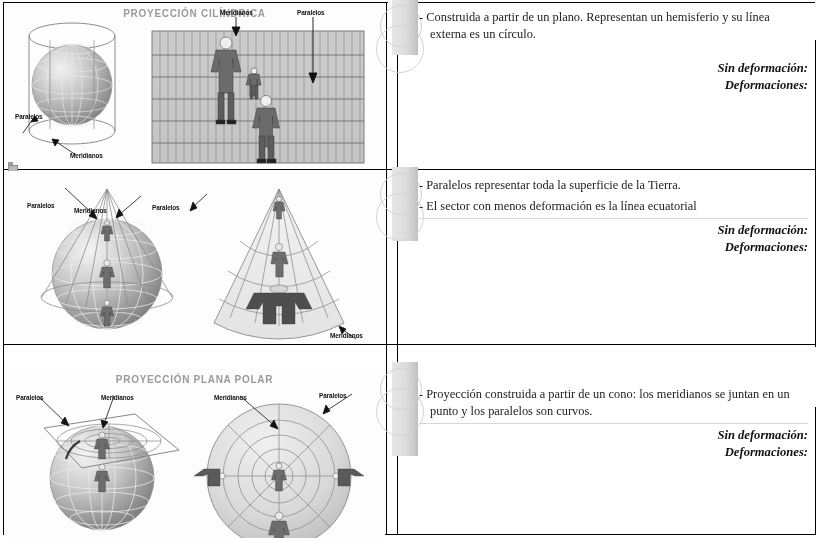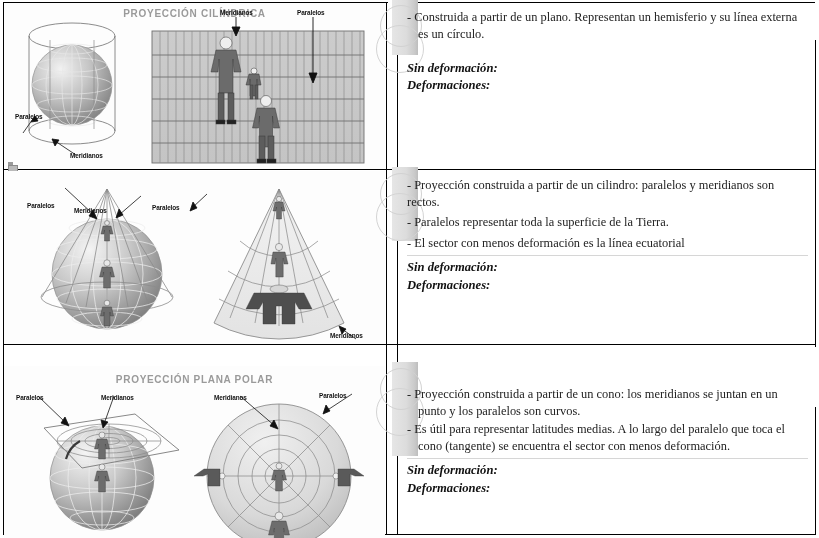--- a/index.html
+++ b/index.html
@@ -68,30 +68,31 @@
   }
   .anchor:after{
     content:"";position:absolute;left:-1px;top:-4px;width:5px;height:3px;
     background:#9a9a9a;
   }
 
   
   .txtbody{
     position:relative;
     font-family:"Liberation Serif", serif;
-    font-size:12.4px;line-height:1.34;color:#222;
+    font-size:12.4px;line-height:1.34;color:#222;margin-left:12px;
   }
   .bullet{margin:0 0 4px 0;padding:0 4px 0 0;}
   .bullet.tight{margin-bottom:2px;}
   .indent2{padding-left:11px;text-indent:-11px;}
   .sep{height:1px;background:#d6d6d6;margin:4px 0 3px 0;width:100%;}
   .ital{
     font-family:"Liberation Serif", serif;
     font-style:italic;font-weight:700;font-size:12.6px;color:#111;
     line-height:1.36;
+    text-align:right;
   }
 
   
   .ghost{
     position:absolute;left:-7px;top:-4px;width:26px;
     background:linear-gradient(90deg,#e6e6e6 0%,#dcdcdc 55%,#c9c9c9 88%,#bdbdbd 100%);
     pointer-events:none;
   }
   .ghost:before{
     content:"";position:absolute;left:-12px;top:6px;width:40px;height:40px;
@@ -352,21 +353,20 @@
       <span class="lbl" style="left:70px;top:36px;">Meridianos</span>
       <span class="lbl" style="left:148px;top:33px;">Paralelos</span>
       <span class="lbl" style="left:326px;top:161px;">Meridianos</span>
     </div>
   </div>
 
   <div class="txtcell cell-r2">
     <div class="txtwrap">
       <div class="ghost gh2"></div>
       <div class="txtbody">
-        <p class="bullet">- Proyección construida a partir de un cilindro: paralelos y meridianos son rectos.</p>
         <p class="bullet">- Paralelos representar toda la superficie de la Tierra.</p>
         <p class="bullet">- El sector con menos deformación es la línea ecuatorial</p>
         <div class="sep"></div>
         <div class="ital">Sin deformación:</div>
         <div class="ital">Deformaciones:</div>
       </div>
     </div>
   </div>
 
   <div class="imgcell cell-r3">
@@ -468,21 +468,20 @@
       <span class="lbl" style="left:210px;top:28px;">Meridianos</span>
       <span class="lbl" style="left:315px;top:26px;">Paralelos</span>
     </div>
   </div>
 
   <div class="txtcell cell-r3">
     <div class="txtwrap" style="padding-top:20px;">
       <div class="ghost gh3"></div>
       <div class="txtbody">
         <p class="bullet tight indent2">- Proyección construida a partir de un cono: los meridianos se juntan en un punto y los paralelos son curvos.</p>
-        <p class="bullet tight indent2">- Es útil para representar latitudes medias.  A lo largo del paralelo que toca el cono (tangente) se encuentra el sector con menos deformación.</p>
         <div class="sep"></div>
         <div class="ital">Sin deformación:</div>
         <div class="ital">Deformaciones:</div>
       </div>
     </div>
   </div>
 
 </div>
 
 </body></html>

